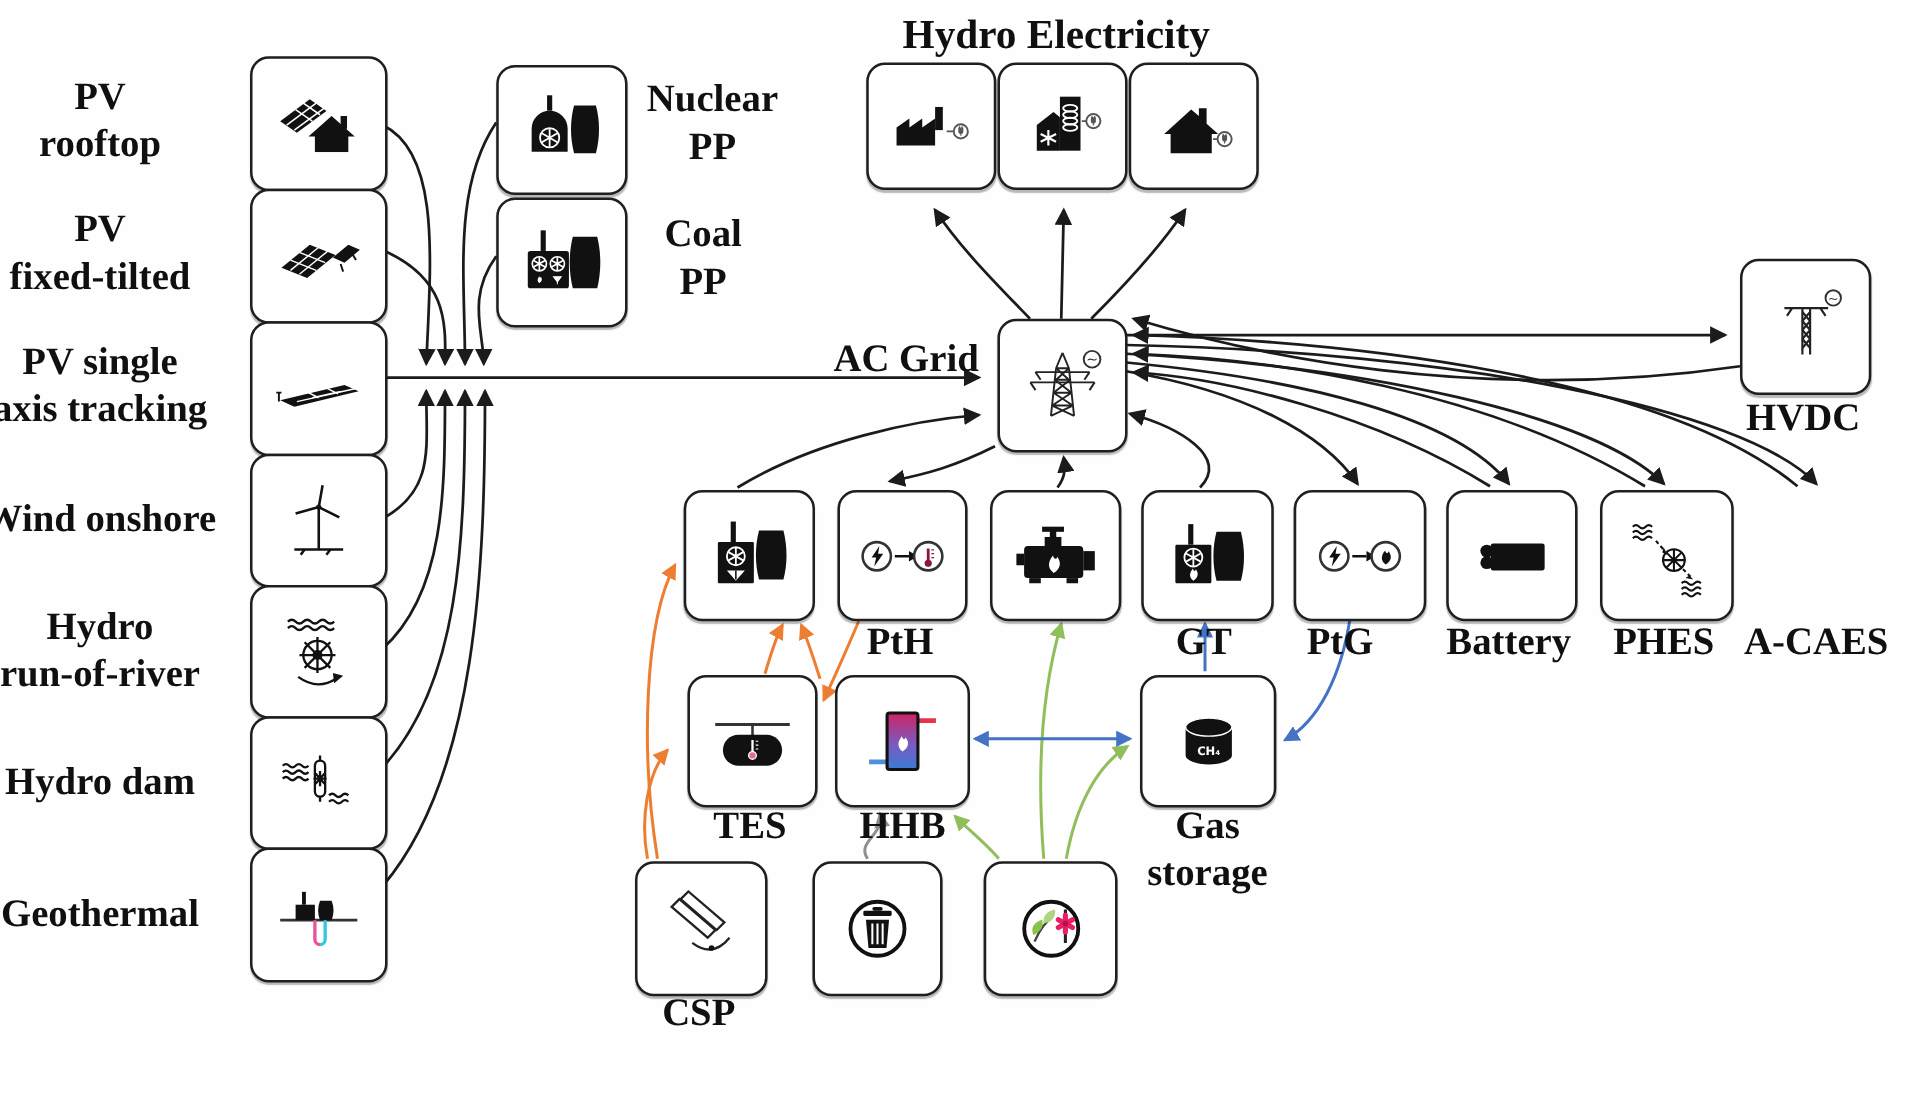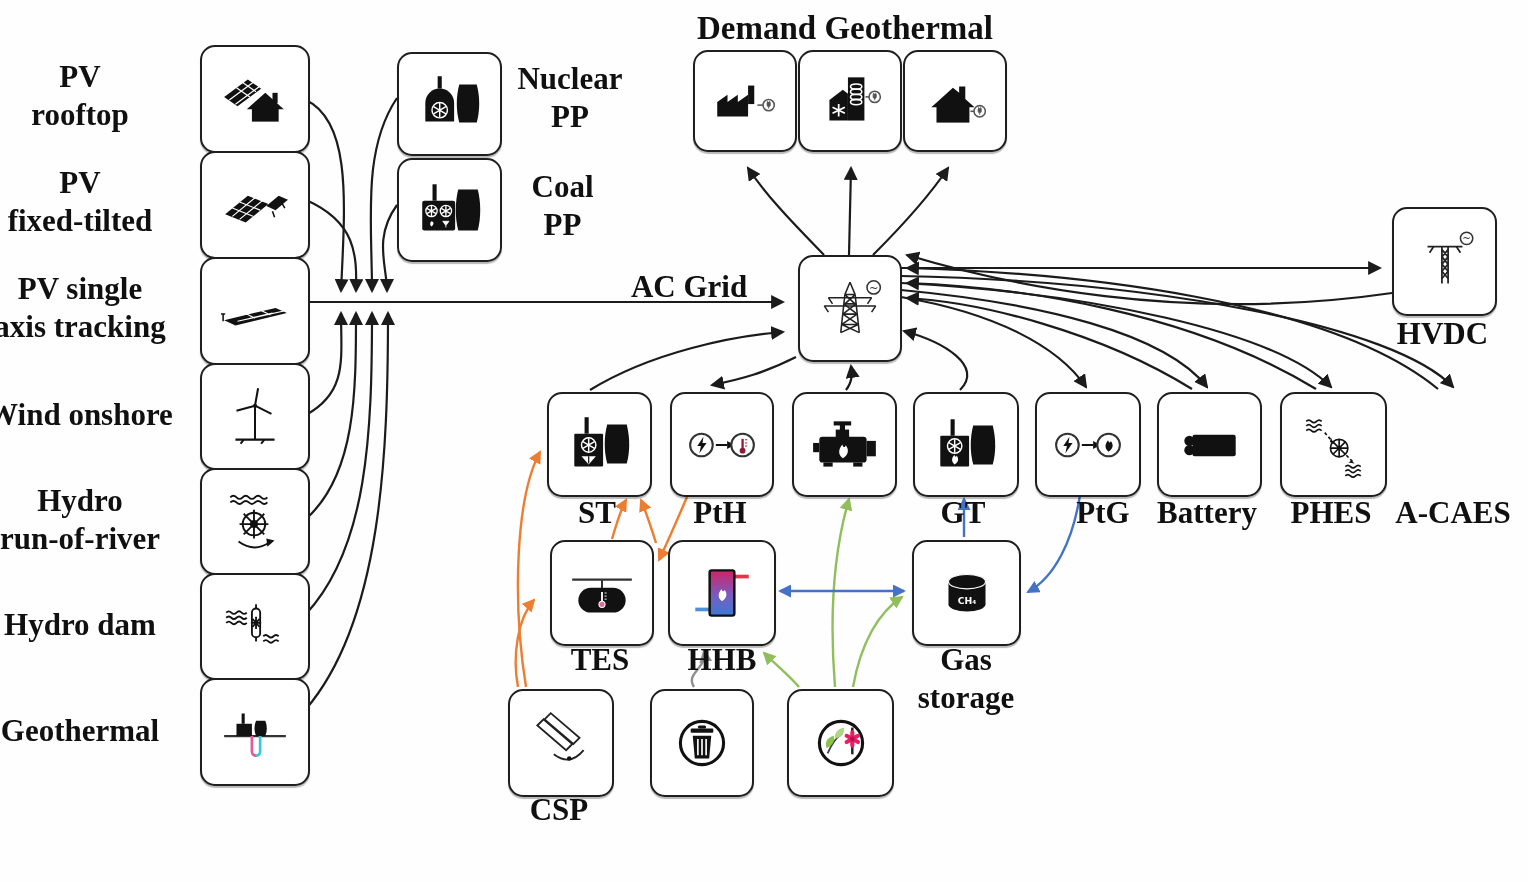--- a/index.html
+++ b/index.html
@@ -6,21 +6,21 @@
   #stage{position:relative;width:1528px;height:882px;background:#fefefe;overflow:hidden;
          font-family:"Liberation Serif",serif;}
   #wires{position:absolute;left:0;top:0;z-index:1;pointer-events:none;}
   .nb{position:absolute;background:#fff;border:2.5px solid #1f1f1f;border-radius:15px;
       box-shadow:0 2px 1px rgba(0,0,0,.28);display:flex;align-items:center;justify-content:center;z-index:2;}
   .ic{width:72px;height:72px;}
   .lbl{position:absolute;font-weight:700;color:#101010;text-align:center;line-height:1.22;
        z-index:3;font-size:31px;white-space:nowrap;}
   .lbl span{display:block;}
   .title{font-size:33px;}
-  .right{text-align:center;}
+  .right{text-align:right;}
 </style>
 </head>
 <body>
 
 <div id="stage">
 
   <svg id="wires" width="1528" height="882">
     <defs>
       <marker id="mB" viewBox="0 0 10 10" refX="8.5" refY="5" markerWidth="14" markerHeight="14" orient="auto-start-reverse" markerUnits="userSpaceOnUse">
           <path d="M0,0 L10,5 L0,10 z" fill="#1b1b1b"></path>
@@ -410,21 +410,21 @@
       <path d="M22,45 q6,-14 14,-19" stroke="#444" stroke-width="1.8" fill="none"></path>
       <path d="M21,40 q-3,-9 7,-12 q2,8 -7,12 z" fill="#8bc34a"></path>
       <path d="M29,31 q-1,-9 9,-11 q1,9 -9,11 z" fill="#aed581"></path>
       <line x1="46" y1="20" x2="46" y2="46" stroke="#222" stroke-width="2.4"></line>
       <path d="M46,24.5 L46,37.5 M40.5,28 L51.5,34 M40.5,34 L51.5,28" stroke="#e91e63" stroke-width="4" stroke-linecap="round"></path>
       <circle cx="46" cy="31" r="2.2" fill="#ad1457"></circle>
     </svg>
   </div>
 
   <div class="lbl title" style="left:660px;top:8px;width:370px">
-    <span>Demand Geothermal</span>
+    <span>Hydro Electricity</span>
   </div>
 
   <div class="lbl" style="left:-50px;top:58px;width:260px">
     <span>PV</span>
       <span>rooftop</span>
   </div>
   <div class="lbl" style="left:-50px;top:164px;width:260px">
     <span>PV</span>
       <span>fixed-tilted</span>
   </div>
@@ -455,30 +455,27 @@
       <span>PP</span>
   </div>
 
   <div class="lbl right" style="left:595px;top:268px;width:188px">
     <span>AC Grid</span>
   </div>
   <div class="lbl" style="left:1385px;top:315px;width:115px">
     <span>HVDC</span>
   </div>
 
-  <div class="lbl" style="left:512px;top:494px;width:170px">
-    <span>ST</span>
-  </div>
   <div class="lbl" style="left:635px;top:494px;width:170px">
     <span>PtH</span>
   </div>
   <div class="lbl" style="left:878px;top:494px;width:170px">
     <span>GT</span>
   </div>
-  <div class="lbl" style="left:1018px;top:494px;width:170px">
+  <div class="lbl" style="left:987px;top:494px;width:170px">
     <span>PtG</span>
   </div>
   <div class="lbl" style="left:1246px;top:494px;width:170px">
     <span>PHES</span>
   </div>
   <div class="lbl" style="left:1122px;top:494px;width:170px">
     <span>Battery</span>
   </div>
   <div class="lbl" style="left:1368px;top:494px;width:170px">
     <span>A-CAES</span>

